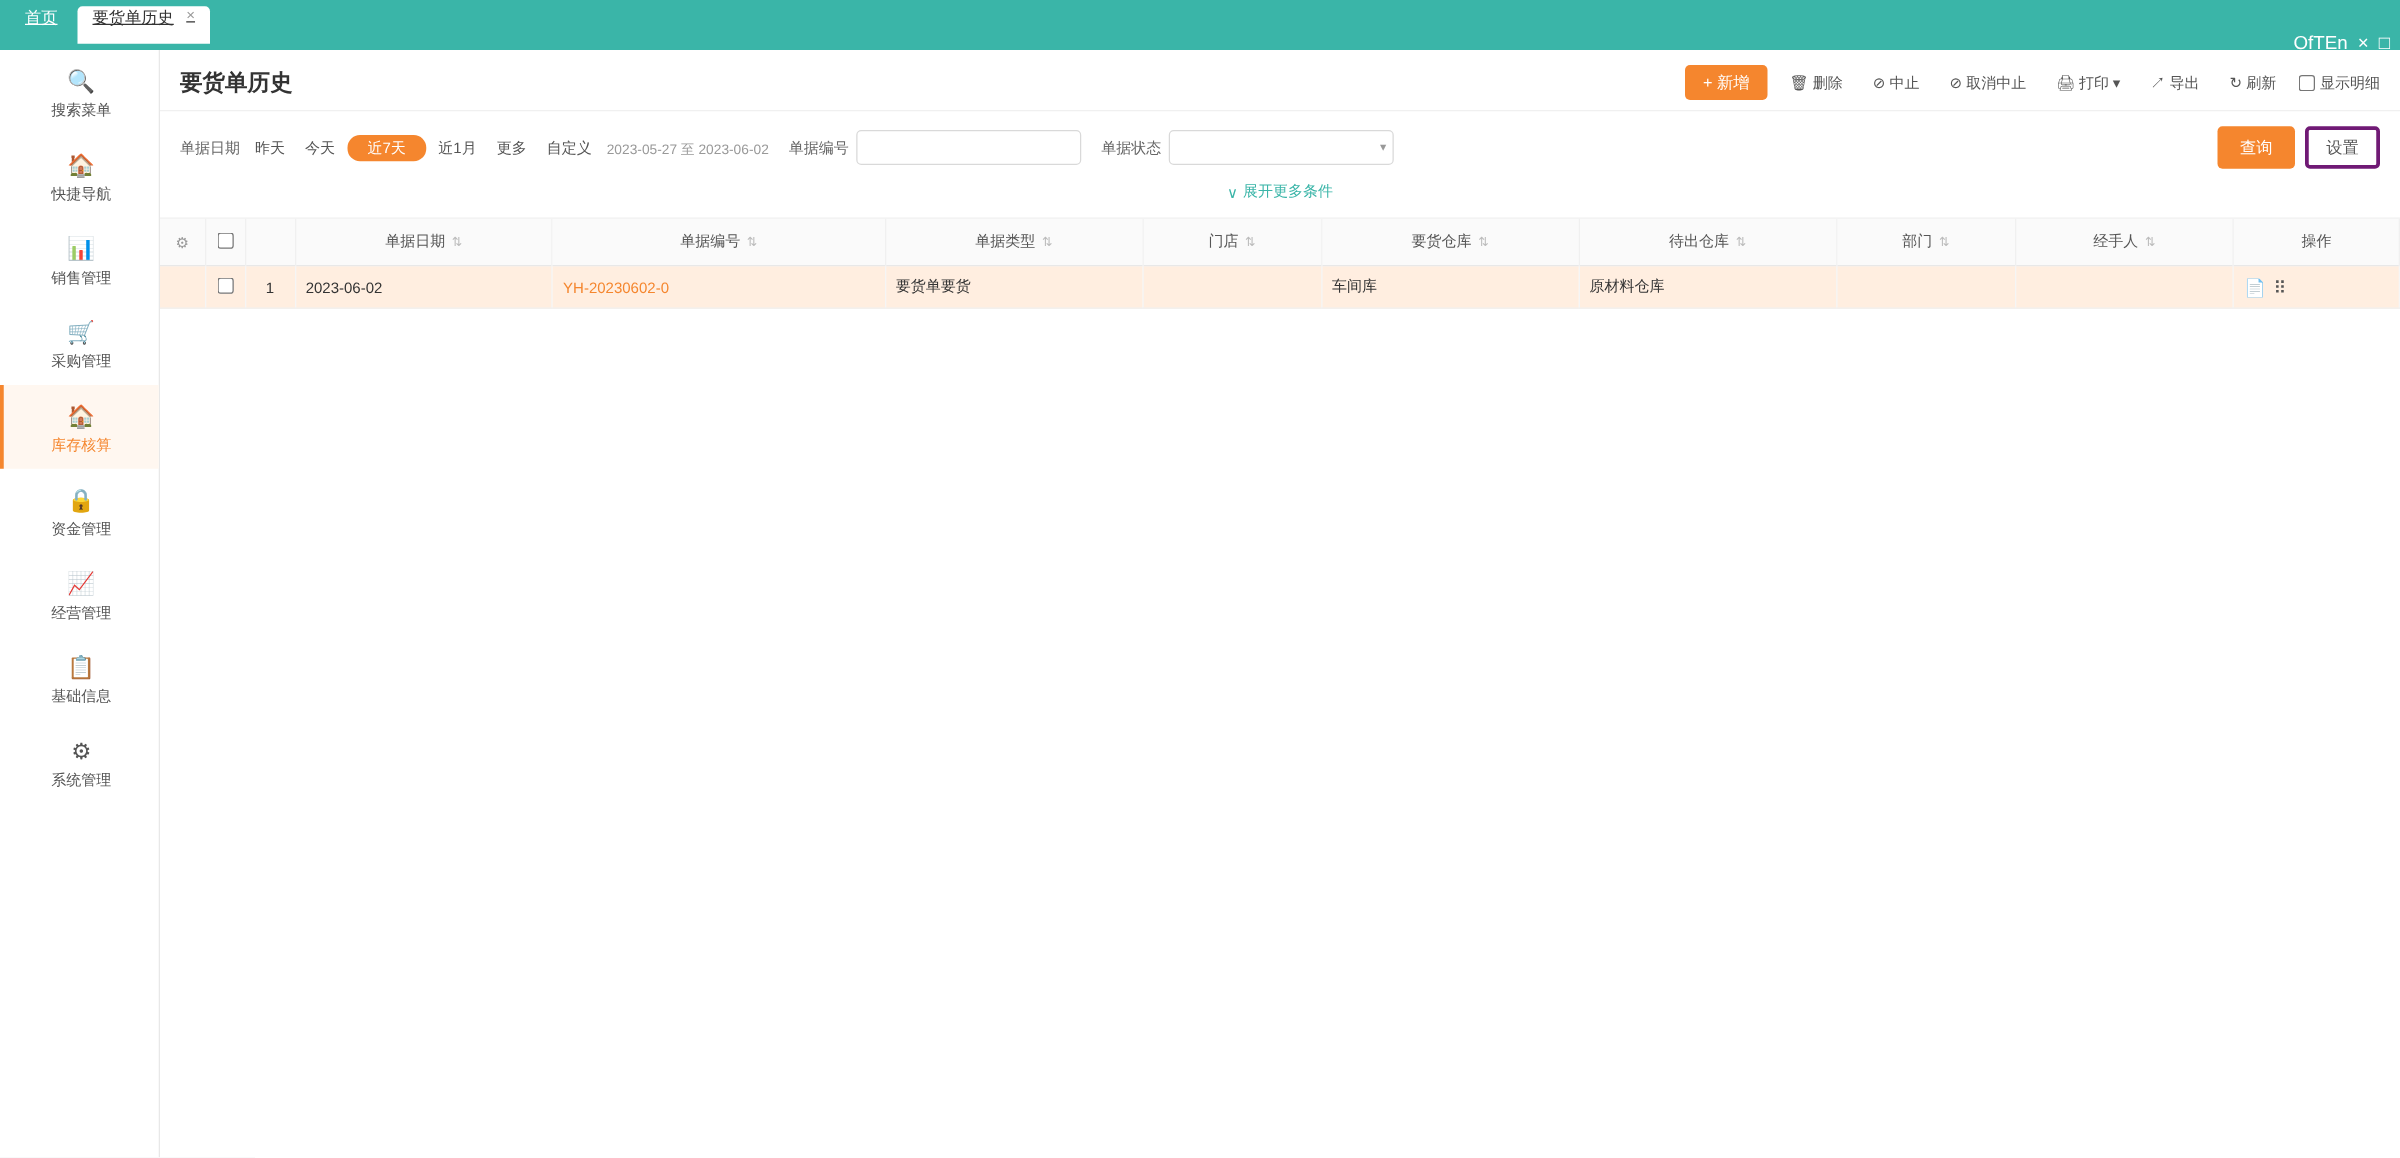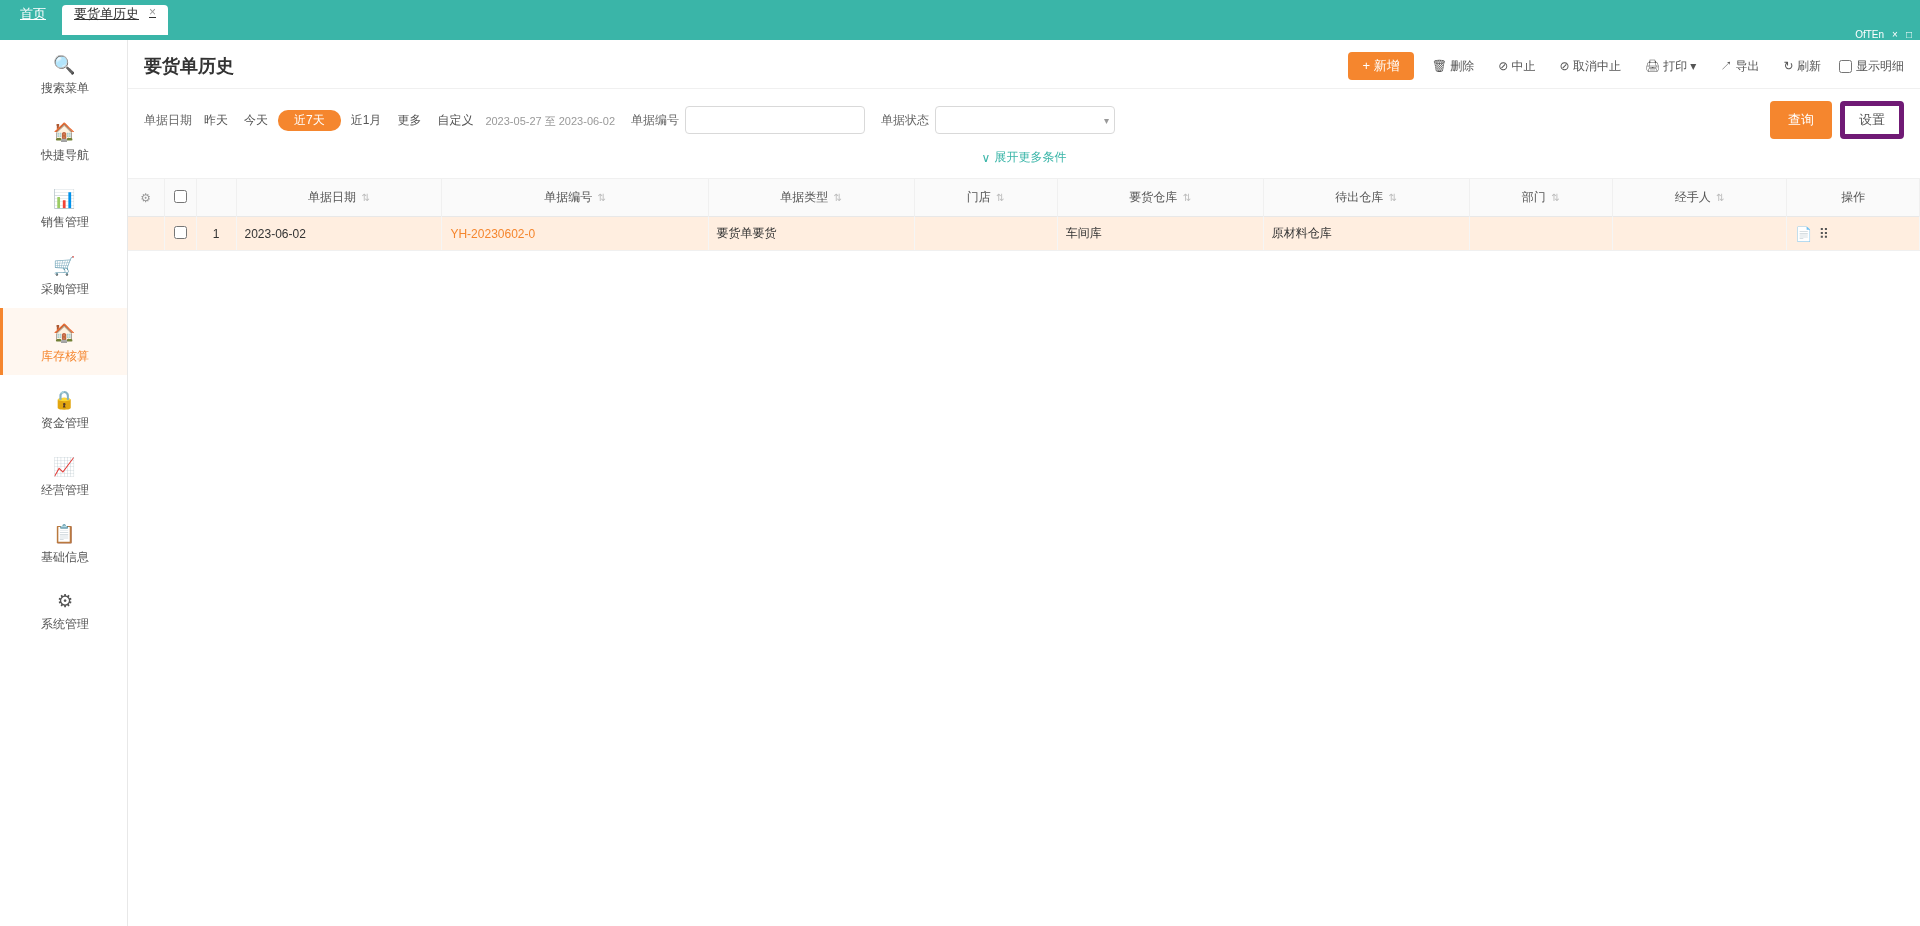--- a/index.html
+++ b/index.html
@@ -39,21 +39,21 @@
       color: #999;
       cursor: pointer;
       margin-left: 4px;
     }
     .top-bar-right {
       margin-left: auto;
       display: flex;
       align-items: center;
       gap: 8px;
       color: #fff;
-      font-size: 10px;
+      font-size: 15px;
       margin-top: 28px;
     }
     .top-bar-right span { cursor: pointer; }
 
     
     .main-layout {
       display: flex;
       flex: 1;
       overflow: hidden;
     }
@@ -442,21 +442,21 @@
           <div class="select-wrapper">
             <select class="filter-select">
               <option value=""></option>
             </select>
             <span class="select-arrow">▾</span>
           </div>
         </div>
 
         <div style="display:flex; gap:8px; margin-left: auto;">
           <button style="background:#f5862e; color:#fff; border:none; padding:5px 18px; border-radius:4px; font-size:13px; cursor:pointer;">查询</button>
-          <button style="background:#fff; color:#555; border:5px solid #701a75; padding:5px 14px; border-radius:4px; font-size:13px; cursor:pointer;">设置</button>
+          <button style="background:#fff; color:#555; border:3px solid #701a75; padding:5px 14px; border-radius:4px; font-size:13px; cursor:pointer;">设置</button>
         </div>
       </div>
       <div class="filter-second-row">
         <div class="expand-more">
           <span>∨</span>
           <span>展开更多条件</span>
         </div>
       </div>
     </div>
 

